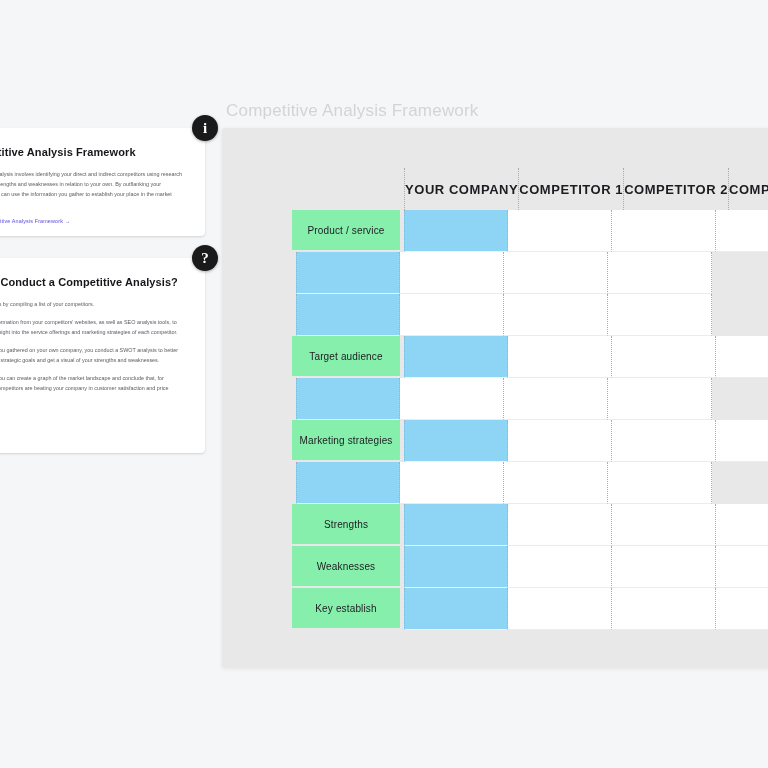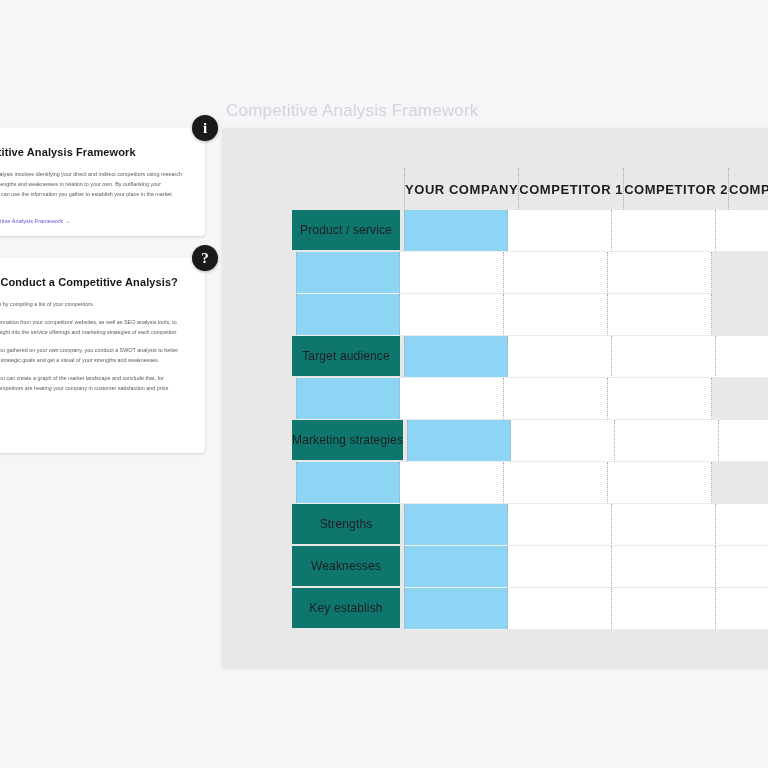--- a/index.html
+++ b/index.html
@@ -145,23 +145,23 @@
 
   
   .matrix-row {
     display: flex;
     height: 42px;
     align-items: stretch;
   }
 
   .row-label {
     flex: 0 0 108px;
-    background: #0f766e;
+    background: #86efac;
     color: #1c1d20;
-    font-size: 12px;
+    font-size: 10px;
     display: flex;
     align-items: center;
     justify-content: center;
     margin-bottom: 2px;
     letter-spacing: 0.15px;
     white-space: nowrap;
   }
 
   .row-gap {
     flex: 0 0 4px;

